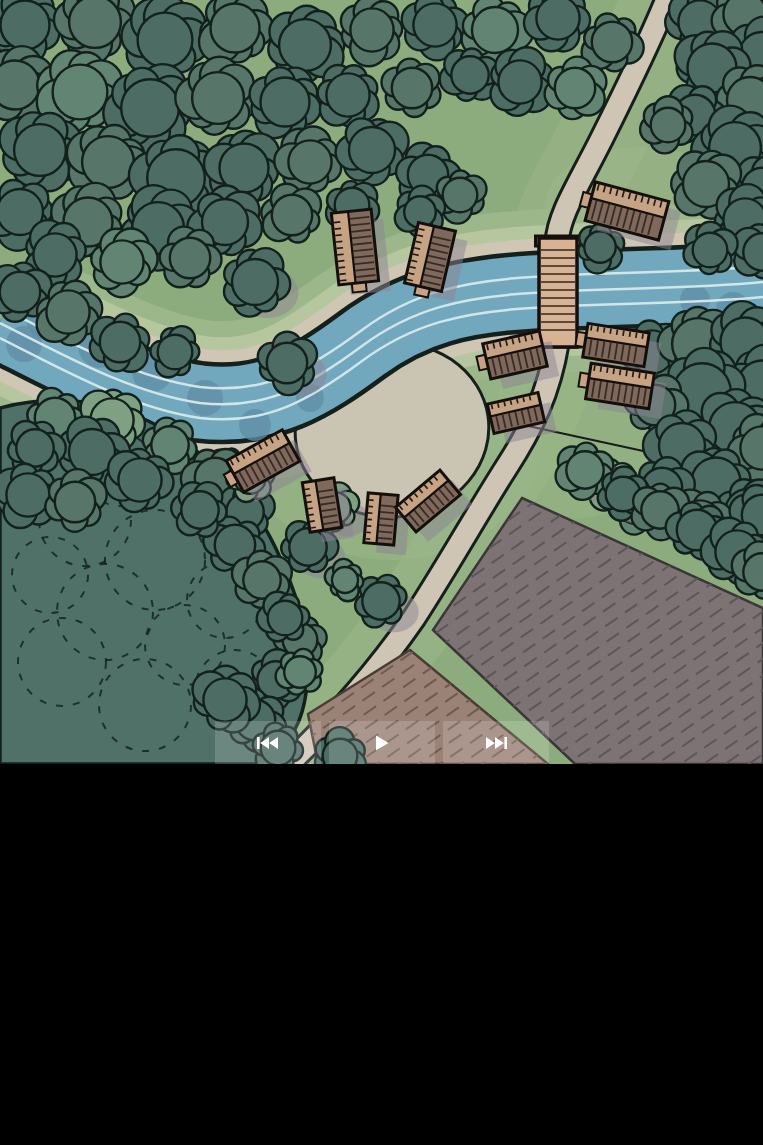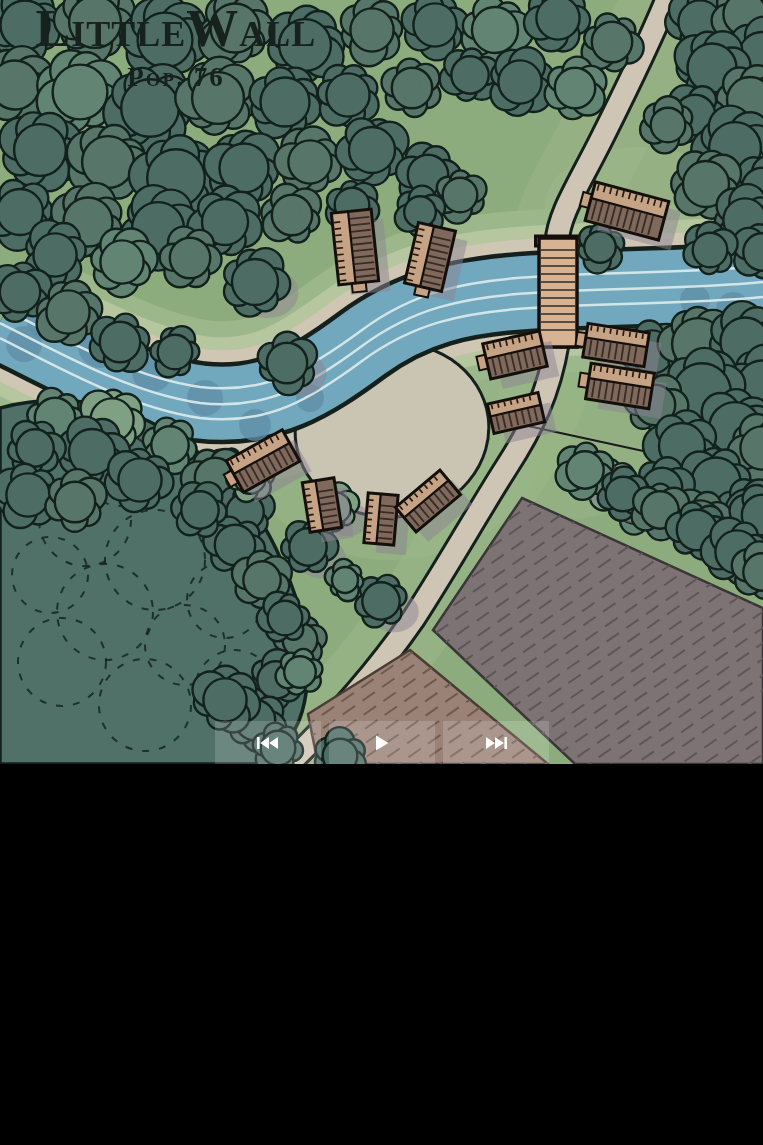--- a/index.html
+++ b/index.html
@@ -1608,24 +1608,20 @@
           <line x1="1.0" y1="-14.5" x2="1.0" y2="-9.6" stroke="#241b15" stroke-width="1.7"></line>
           <line x1="7.5" y1="-14.5" x2="7.5" y2="-9.6" stroke="#241b15" stroke-width="1.7"></line>
           <line x1="14.0" y1="-14.5" x2="14.0" y2="-9.6" stroke="#241b15" stroke-width="1.7"></line>
           <line x1="20.5" y1="-14.5" x2="20.5" y2="-9.6" stroke="#241b15" stroke-width="1.7"></line>
           <line x1="-29" y1="-2.6" x2="29" y2="-2.6" stroke="#150f0c" stroke-width="2.2"></line>
           <rect x="-29" y="-16" width="58" height="32" fill="none" stroke="#150f0c" stroke-width="3"></rect>
         </g>
       </g>
   </svg>
 
-  <div class="title-block">
-    <div class="map-title" style="color: rgb(23, 33, 30);">LittleWall</div>
-    <div class="map-pop" style="color: rgb(23, 33, 30);">Pop. 76</div>
-  </div>
 
   <div class="controls">
     <button class="ctrl-btn" aria-label="skip-start" style="background: rgba(255, 255, 255, 0.16);">
       <svg width="24" height="14" viewBox="0 0 24 14">
         <rect x="1" y="1" width="2.6" height="12" fill="#fff"></rect>
         <polygon points="13,1 13,13 4.2,7" fill="#fff"></polygon>
         <polygon points="22,1 22,13 13.2,7" fill="#fff"></polygon>
       </svg>
     </button>
     <button class="ctrl-btn" aria-label="play" style="background: rgba(255, 255, 255, 0.16);">

